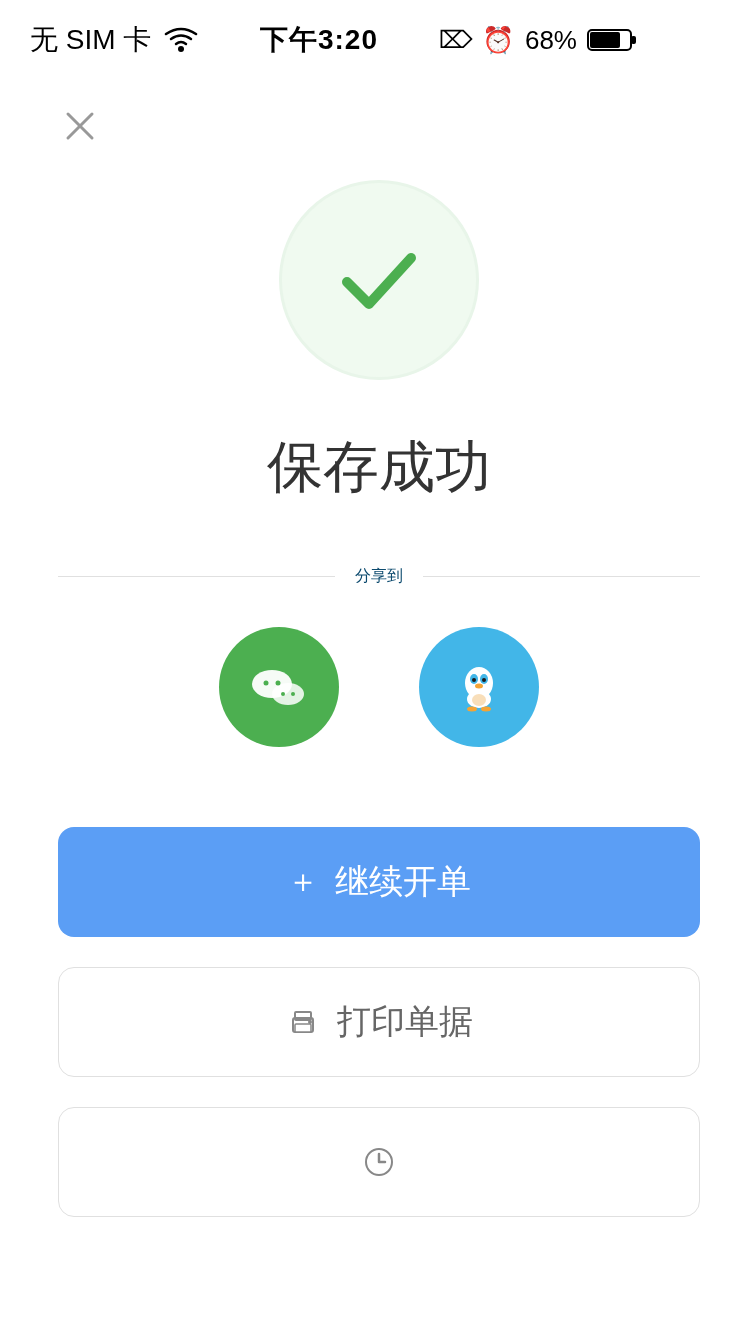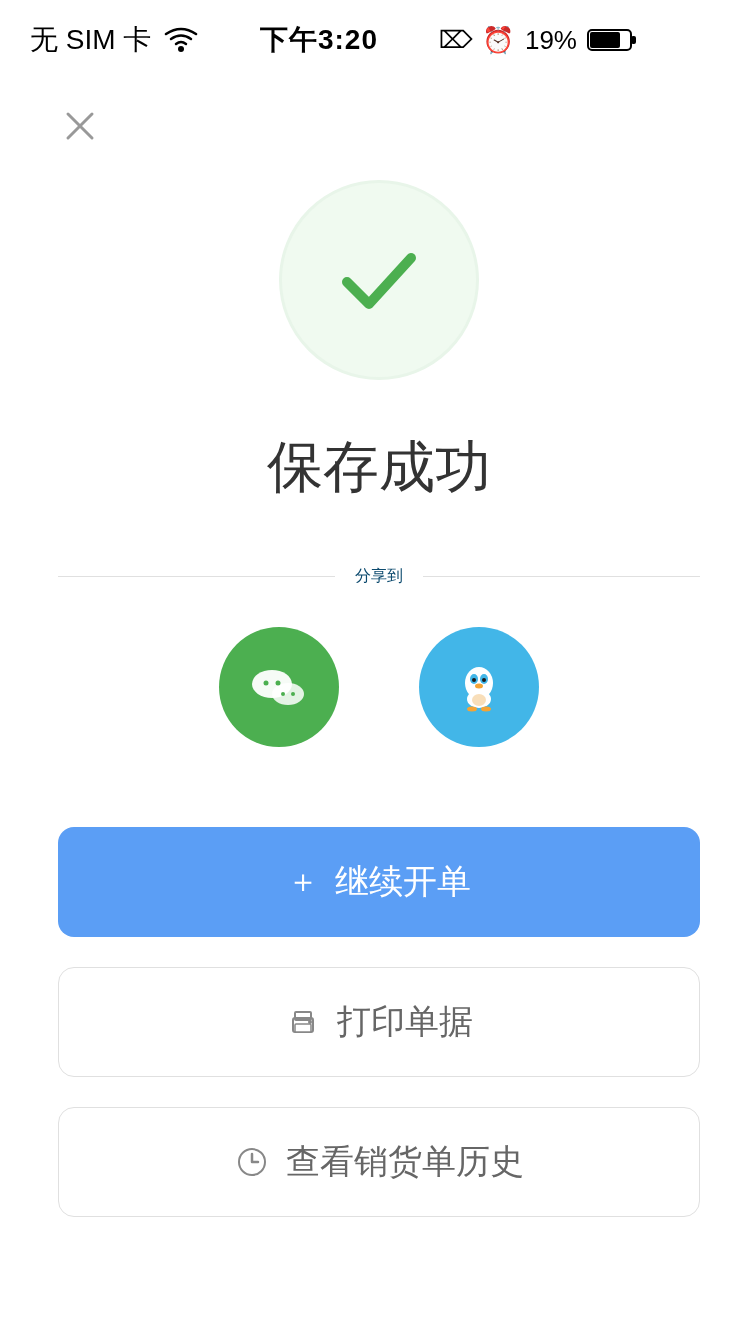--- a/index.html
+++ b/index.html
@@ -219,21 +219,21 @@
       <path d="M13 18 Q18 14 23 18" stroke="#000" stroke-width="2.5" fill="none" stroke-linecap="round"></path>
       <path d="M8 13 Q18 6 28 13" stroke="#000" stroke-width="2.5" fill="none" stroke-linecap="round"></path>
       <path d="M3 8 Q18 -2 33 8" stroke="#000" stroke-width="2.5" fill="none" stroke-linecap="round"></path>
       <circle cx="18" cy="23" r="3" fill="#000"></circle>
     </svg>
   </div>
   <div class="status-center">下午3:20</div>
   <div class="status-right">
     <span style="font-size:24px;">⌦</span>
     <span style="font-size:26px;">⏰</span>
-    <span>19%</span>
+    <span>68%</span>
     <svg width="50" height="26" viewBox="0 0 50 26">
       <rect x="1" y="3" width="43" height="20" rx="4" ry="4" stroke="#000" stroke-width="2" fill="none"></rect>
       <rect x="44" y="9" width="5" height="8" rx="2" fill="#000"></rect>
       <rect x="3" y="5" width="30" height="16" rx="2" fill="#000"></rect>
     </svg>
   </div>
 </div>
 
 <div class="close-btn">
   <svg viewBox="0 0 44 44" fill="none">
@@ -313,17 +313,16 @@
         <circle cx="25" cy="18" r="2" fill="#888"></circle>
       </svg>
       <span>打印单据</span>
     </button>
 
     <button class="action-btn btn-secondary">
       <svg width="36" height="36" viewBox="0 0 36 36">
         <circle cx="18" cy="18" r="13" stroke="#888" stroke-width="2" fill="none"></circle>
         <polyline points="18,10 18,18 24,18" stroke="#888" stroke-width="2.5" fill="none" stroke-linecap="round" stroke-linejoin="round"></polyline>
       </svg>
-      <span>查看销货单历史</span>
     </button>
 
   </div>
 </div>
 
 </body></html>

